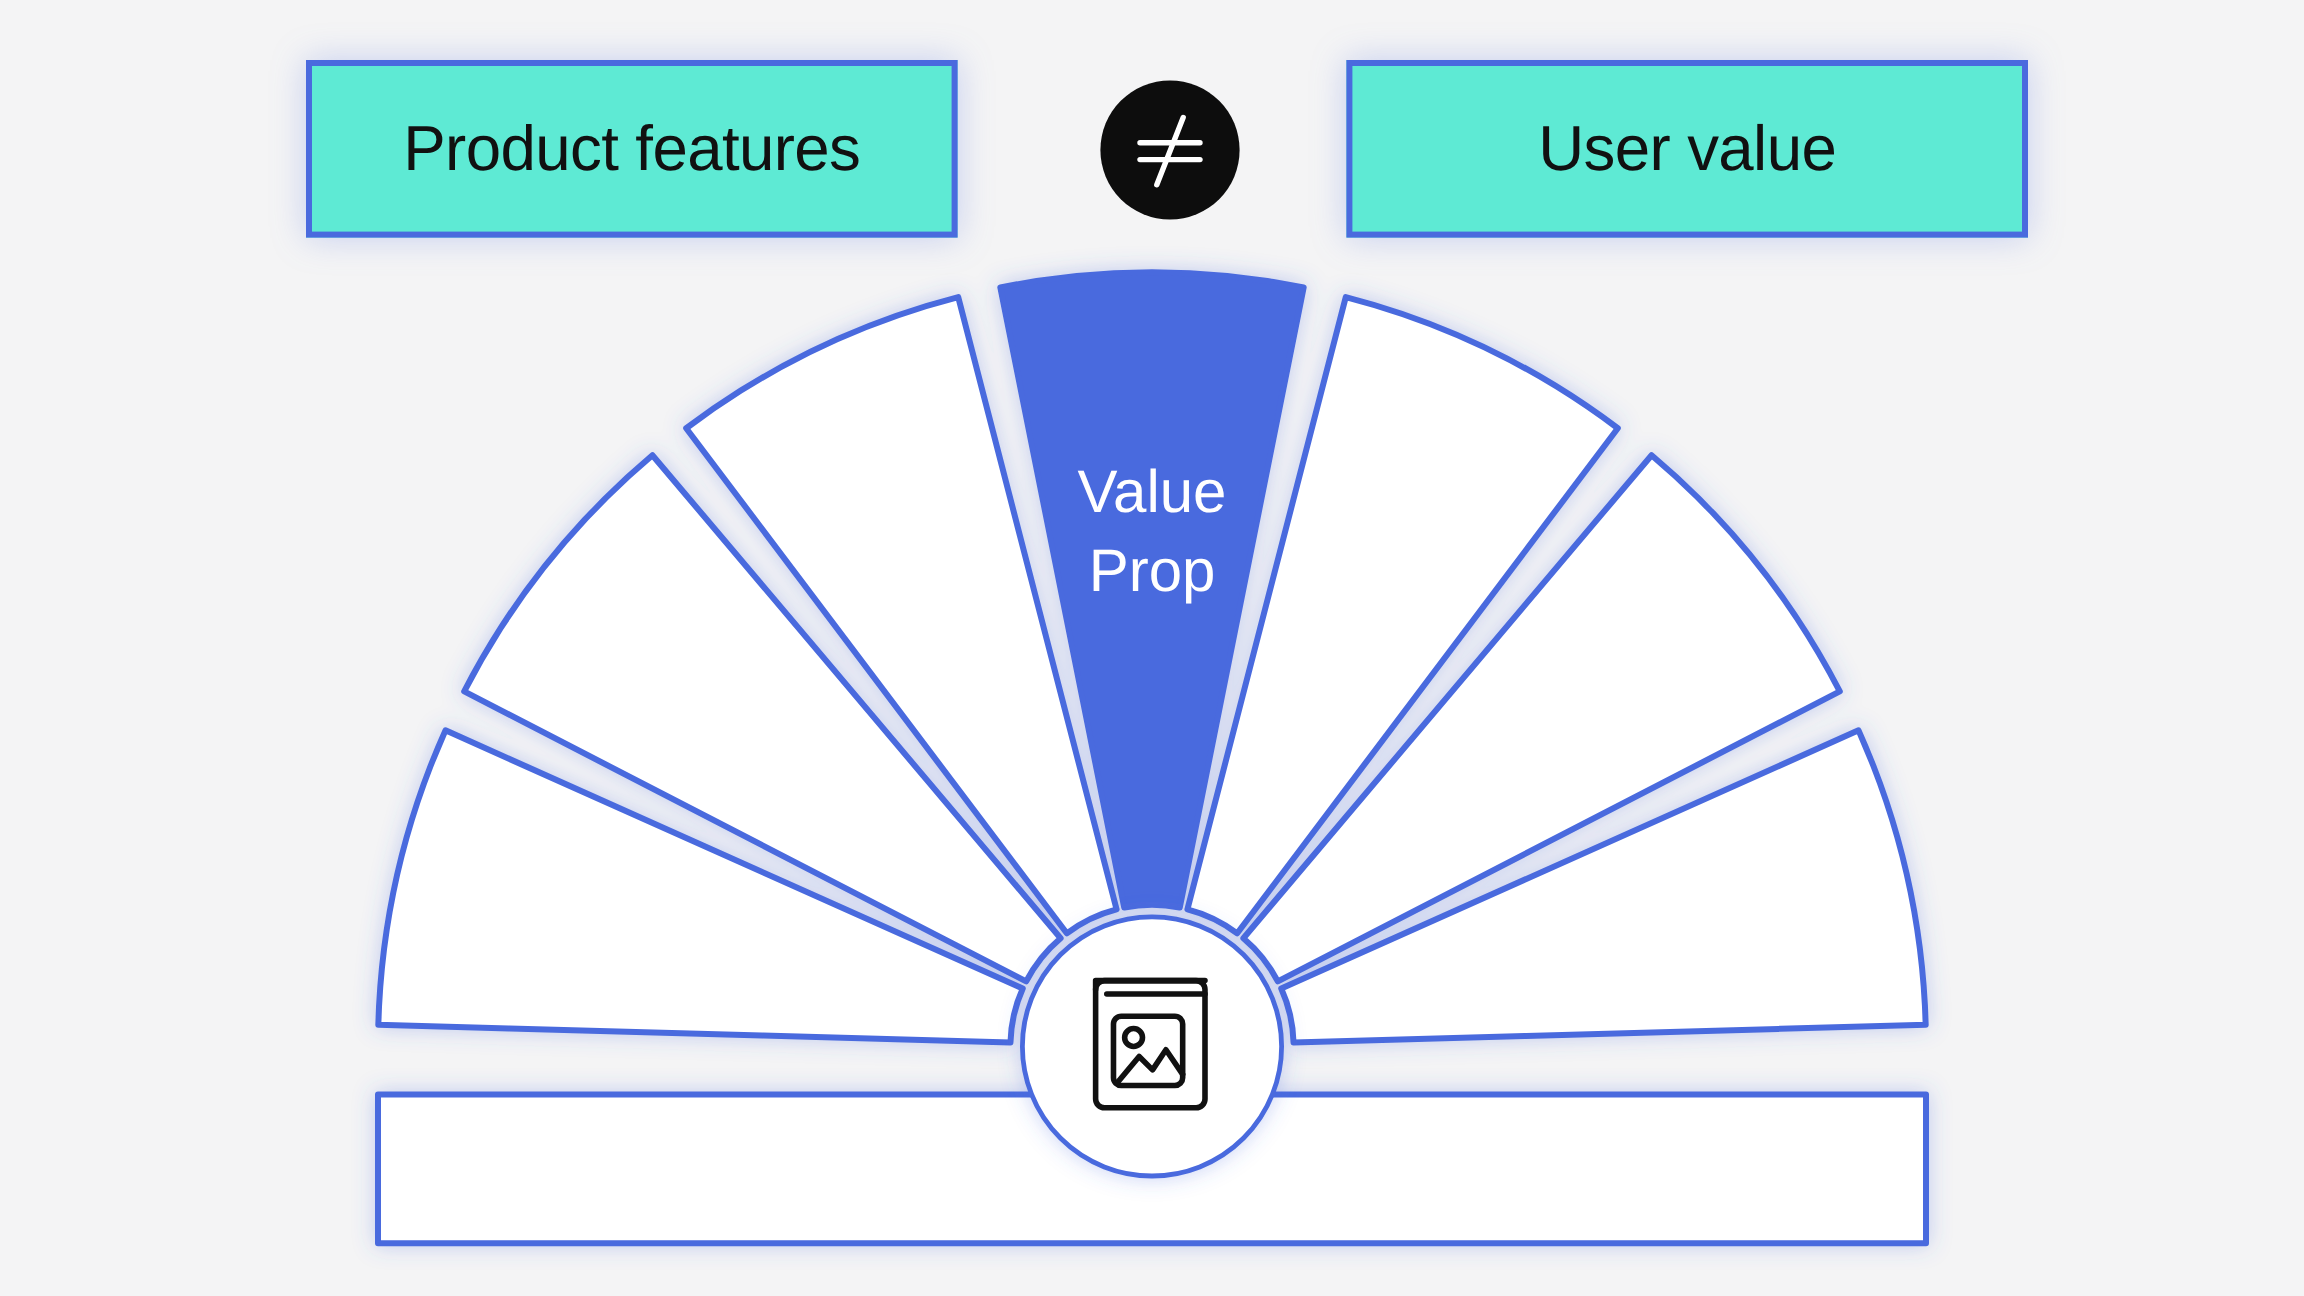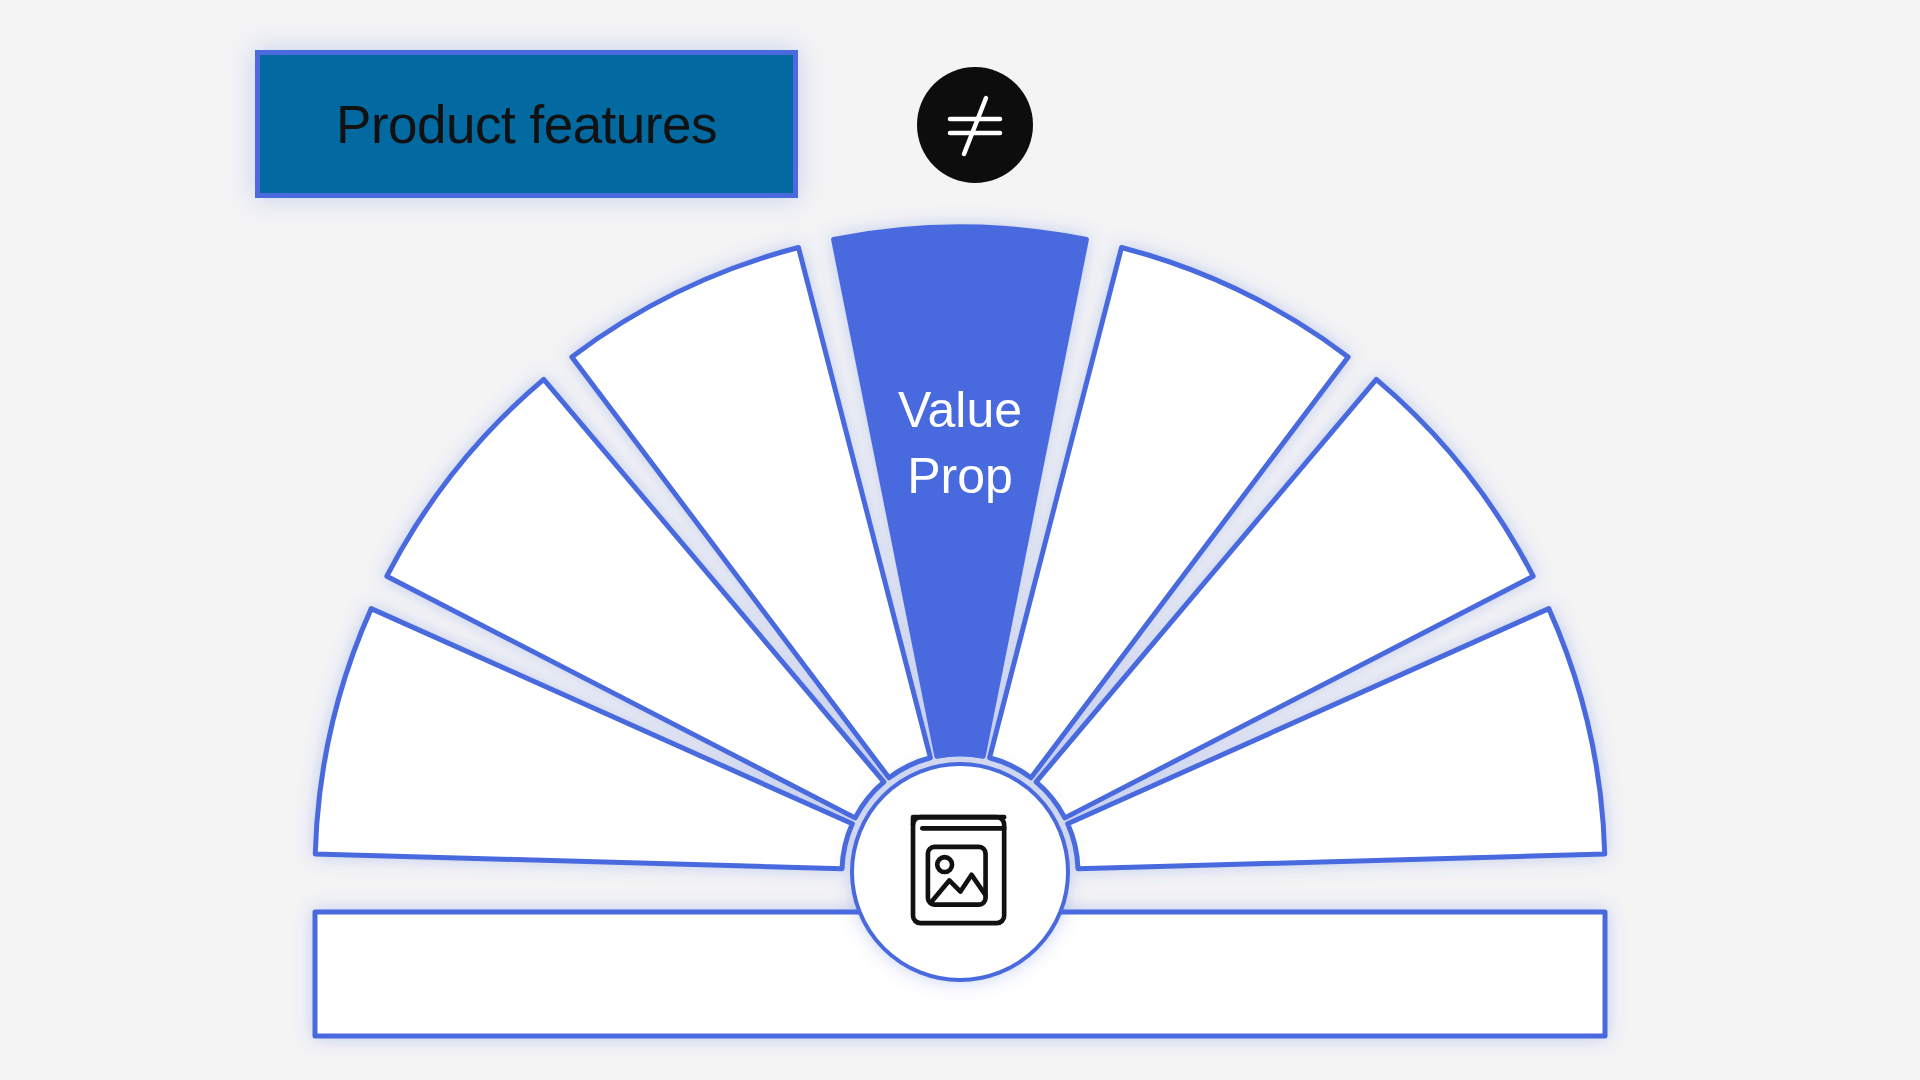--- a/index.html
+++ b/index.html
@@ -20,21 +20,21 @@
     left: 0; top: 0;
     width: 1920px;
     height: 1080px;
     background: #f4f4f5;
   }
 
   
   .label-box {
     position: absolute;
     box-sizing: border-box;
-    background: #0369a1;
+    background: #5eead4;
     border: 5px solid var(--accent, #4a6ade);
     display: flex;
     align-items: center;
     justify-content: center;
     filter: drop-shadow(0 0 14px rgba(74,106,222,0.28));
   }
   .label-box .label-text {
     font-size: 53px;
     line-height: 1;
     color: #111111;
@@ -122,20 +122,23 @@
   </div>
 
   <div id="not-equal-badge">
     <svg width="74" height="74" viewBox="0 0 74 74">
       <line x1="12" y1="31" x2="62" y2="31" stroke="#ffffff" stroke-width="4.5" stroke-linecap="round"></line>
       <line x1="12" y1="45" x2="62" y2="45" stroke="#ffffff" stroke-width="4.5" stroke-linecap="round"></line>
       <line x1="48" y1="10" x2="26" y2="66" stroke="#ffffff" stroke-width="4.5" stroke-linecap="round"></line>
     </svg>
   </div>
 
+  <div class="label-box" id="box-user-value">
+    <span class="label-text">User value</span>
+  </div>
 
   <div id="fan-wheel">
     <svg viewBox="0 0 1920 1080" xmlns="http://www.w3.org/2000/svg">
       <defs>
         <filter id="soft-glow" x="-25%" y="-25%" width="150%" height="150%">
           <feDropShadow dx="0" dy="0" stdDeviation="9" flood-color="#4a6ade" flood-opacity="0.30"></feDropShadow>
         </filter>
       </defs>
 
       <g id="wedge-group" filter="url(#soft-glow)">

